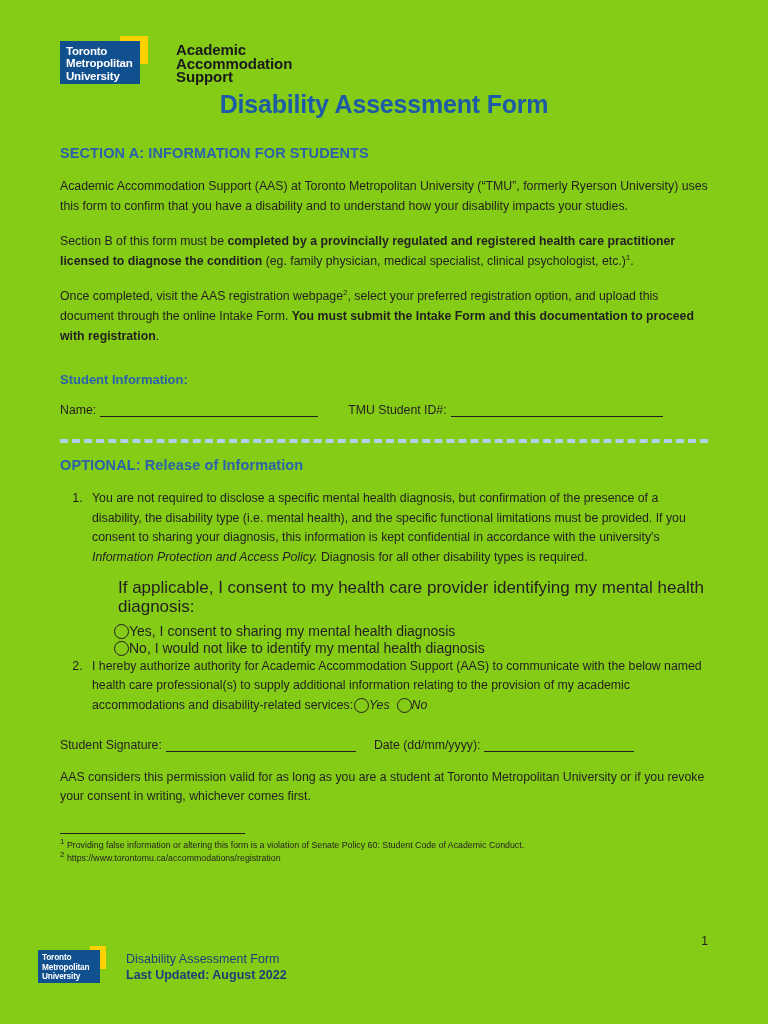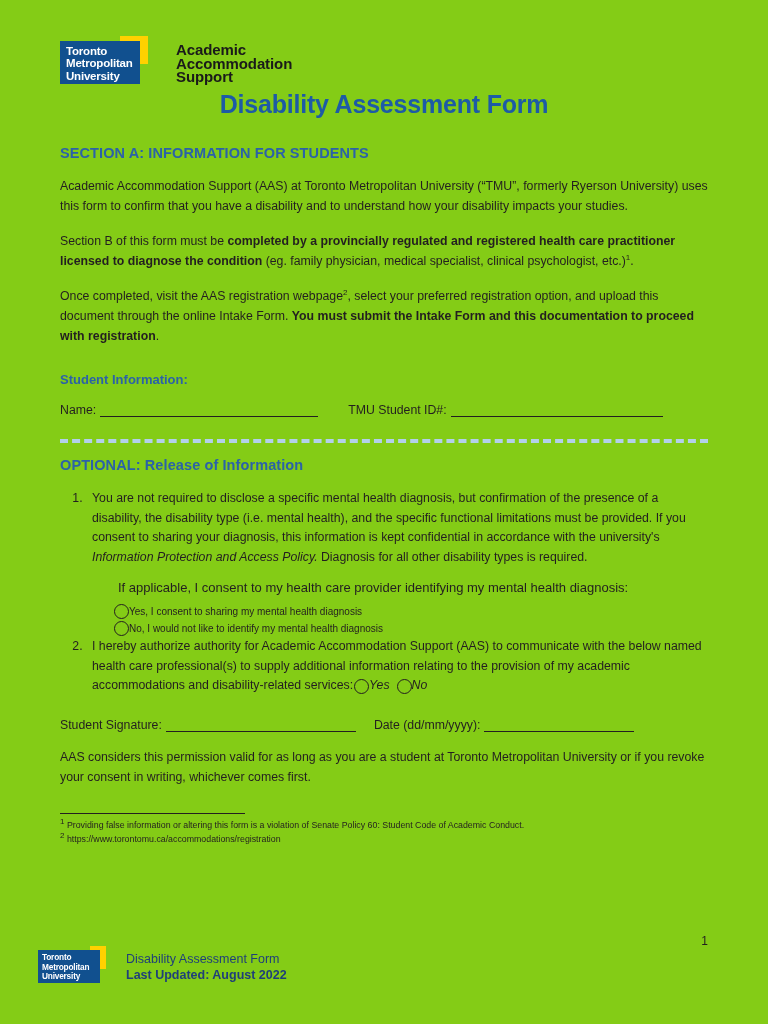--- a/index.html
+++ b/index.html
@@ -145,28 +145,28 @@
     line-height: 19.6px;
   }
   ol.consent-list > li {
     margin-top: 0;
     padding-left: 6px;
   }
   ol.consent-list > li + li { }
 
   .consent-prompt {
     margin: 10px 0 0 26px;
-    font-size: 13px;
+    font-size: 17px;
     line-height: 19.6px;
   }
   .radio-group { margin: 6px 0 0 22px; }
   .radio-row {
     display: flex;
     align-items: center;
-    font-size: 10px;
+    font-size: 14px;
     line-height: 17px;
   }
   .radio-circle {
     display: inline-block;
     width: 15px;
     height: 15px;
     border: 1.6px solid #231f20;
     border-radius: 50%;
     box-sizing: border-box;
     flex: 0 0 auto;

